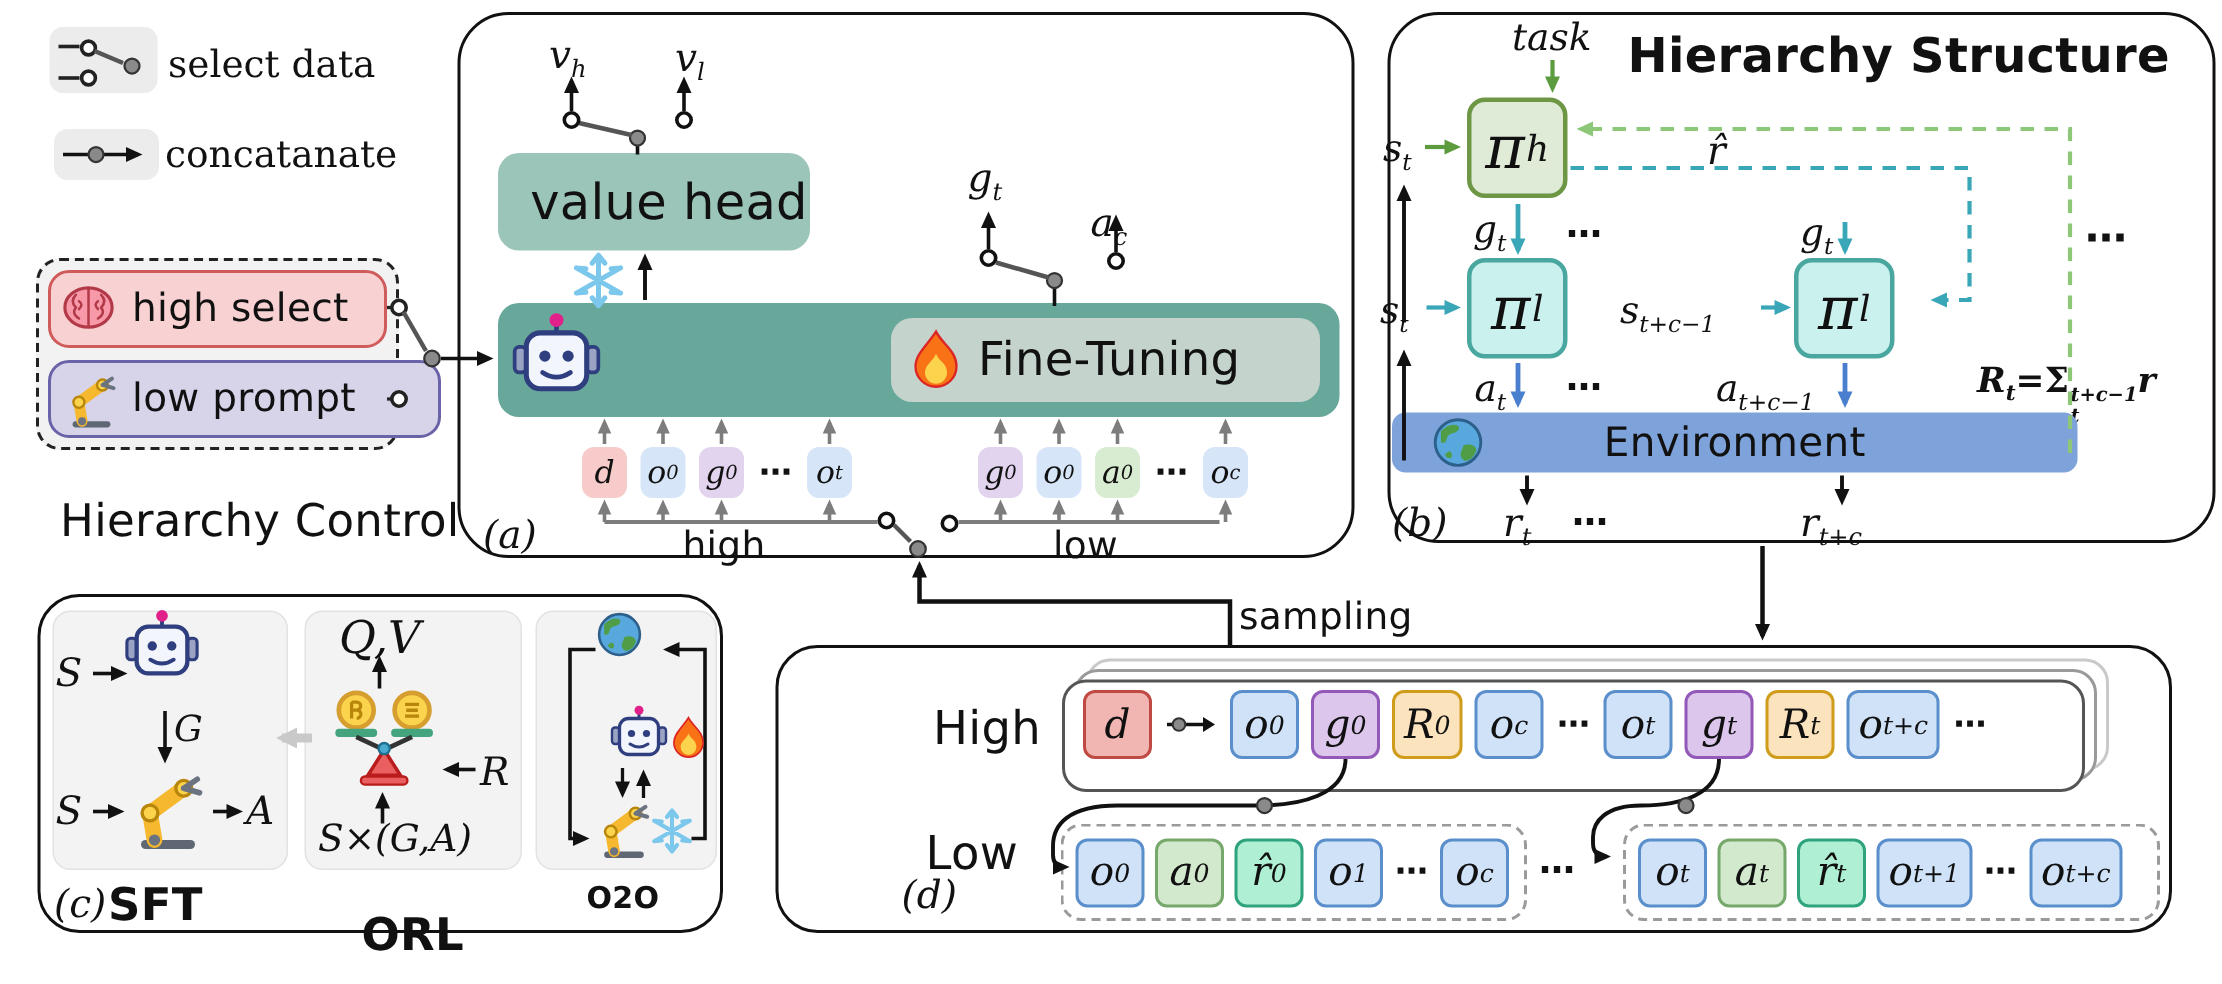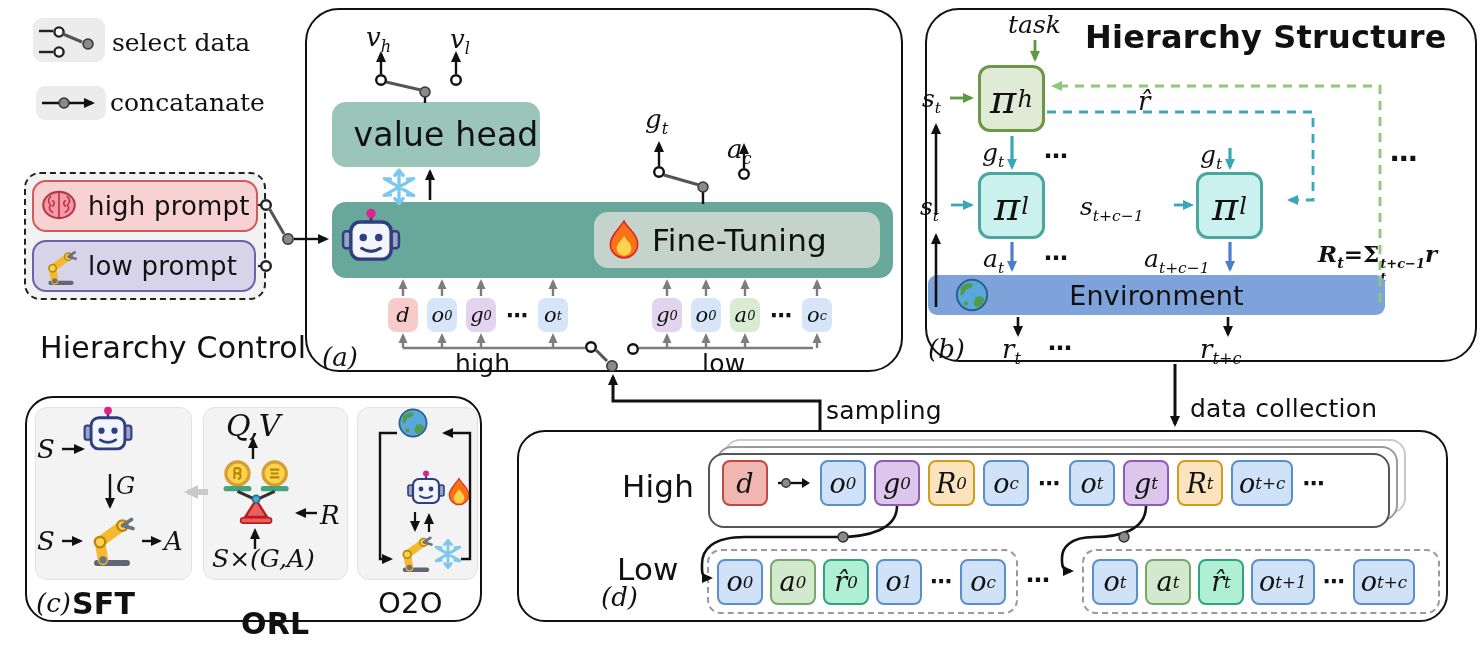--- a/index.html
+++ b/index.html
@@ -50,23 +50,23 @@
 
 <div class="canvas">
 
   <div class="grayicon-bg" style="left:33px;top:18px;width:72px;height:44px;"></div>
   <div class="grayicon-bg" style="left:36px;top:86px;width:70px;height:34px;"></div>
   <div class="t" style="left:112px;top:28px;font-size:25px;font-family:'DejaVu Serif',serif;">select data</div>
   <div class="t" style="left:110px;top:88px;font-size:25px;font-family:'DejaVu Serif',serif;">concatanate</div>
 
   <div class="fillbox z1" style="left:24px;top:172px;width:242px;height:128px;border:2.2px dashed #222;border-radius:16px;background:#f2f2f2;"></div>
   <div class="promptbox z2" style="left:32px;top:180px;width:226px;height:52px;background:#f8d2d2;border:2.6px solid #cf5b5b;">
-    <span class="comic">high prompt</span>
+    <span class="comic">high select</span>
   </div>
-  <div class="promptbox z2" style="left:32px;top:240px;width:224px;height:52px;background:#d7d4ea;border:2.6px solid #6b63a8;">
+  <div class="promptbox z2" style="left:32px;top:240px;width:262px;height:52px;background:#d7d4ea;border:2.6px solid #6b63a8;">
     <span class="comic">low prompt</span>
   </div>
   <div class="t comic" style="left:40px;top:306px;font-size:30px;margin-top:24px;">Hierarchy Control</div>
 
   <div class="panel" style="left:305px;top:8px;width:598px;height:364px;"></div>
   <div class="t math" style="left:366px;top:22px;font-size:26px;"><i>v</i><sub>h</sub></div>
   <div class="t math" style="left:450px;top:24px;font-size:26px;"><i>v</i><sub>l</sub></div>
   <div class="fillbox z1" style="left:332px;top:102px;width:208px;height:65px;background:#9cc5ba;border-radius:14px;display:flex;align-items:center;justify-content:center;">
     <span class="comic" style="font-size:33px;">value head</span>
   </div>
@@ -150,37 +150,36 @@
       </span><i>r</i>
   </div>
   <div class="fillbox z1" style="left:928px;top:275px;width:457px;height:40px;background:#7ea2da;border-radius:9px;"></div>
   <div class="t comic z2" style="left:928px;top:280px;width:457px;text-align:center;font-size:27px;">Environment</div>
   <div class="t math" style="left:1002px;top:334px;font-size:26px;"><i>r</i><sub>t</sub></div>
   <div class="t comic" style="left:1048px;top:334px;font-size:24px;font-weight:bold;">⋯</div>
   <div class="t math" style="left:1200px;top:334px;font-size:26px;"><i>r</i><sub>t+c</sub></div>
   <div class="t math" style="left:928px;top:334px;font-size:26px;">(b)</div>
 
   <div class="t comic" style="left:826px;top:396px;font-size:25px;">sampling</div>
-  <div class="t comic" style="left:1190px;top:394px;font-size:25px;">data collection</div>
 
   <div class="panel" style="left:25px;top:396px;width:457px;height:226px;border-radius:28px;"></div>
   <div class="innergray" style="left:35px;top:407px;width:157px;height:173px;"></div>
   <div class="innergray" style="left:203px;top:407px;width:145px;height:173px;"></div>
   <div class="innergray" style="left:357px;top:407px;width:121px;height:173px;"></div>
   <div class="t math" style="left:37px;top:434px;font-size:26px;">S</div>
   <div class="t math" style="left:116px;top:472px;font-size:24px;">G</div>
   <div class="t math" style="left:37px;top:526px;font-size:26px;">S</div>
   <div class="t math" style="left:164px;top:526px;font-size:26px;">A</div>
   <div class="t math" style="left:226px;top:408px;font-size:30px;">Q,V</div>
   <div class="t math" style="left:320px;top:500px;font-size:26px;">R</div>
   <div class="t math" style="left:212px;top:544px;font-size:25px;">S×(G,A)</div>
   <div class="t math" style="left:36px;top:588px;font-size:26px;">(c)</div>
   <div class="t comic" style="left:72px;top:586px;font-size:30px;font-weight:bold;">SFT</div>
   <div class="t comic" style="left:241px;top:586px;font-size:30px;font-weight:bold;margin-top:20px;">ORL</div>
-  <div class="t comic" style="left:378px;top:586px;font-size:29px;font-weight:normal;">O2O</div>
+  <div class="t comic" style="left:391px;top:586px;font-size:20px;font-weight:bold;">O2O</div>
 
   <div class="panel" style="left:517px;top:430px;width:931px;height:192px;border-radius:28px;"></div>
   <div class="layer z1" style="left:724px;top:439px;width:682px;height:75px;border:2.4px solid #c9c9c9;"></div>
   <div class="layer z1" style="left:716px;top:446px;width:682px;height:75px;border:2.4px solid #9a9a9a;"></div>
   <div class="layer z2" style="left:708px;top:453px;width:682px;height:75px;border:2.6px solid #555;"></div>
   <div class="t comic z2" style="left:622px;top:468px;font-size:31px;">High</div>
   <div class="chiprow z3" style="left:722px;top:460px;gap:8px;">
       <span class="chip chip-d desc">
         <i>d</i>
       </span>

